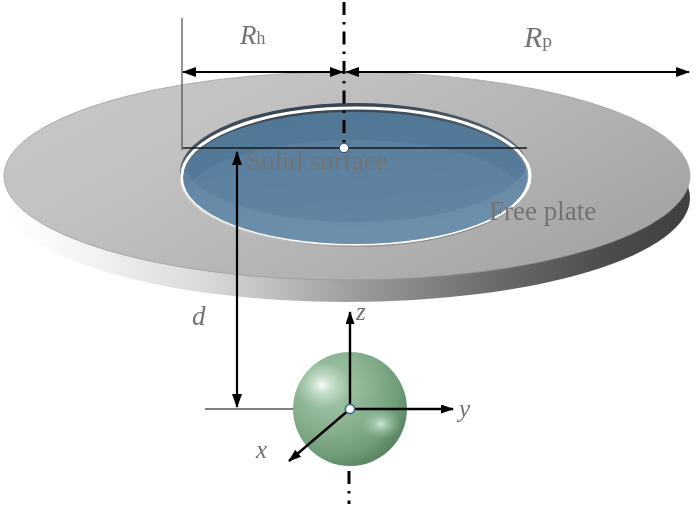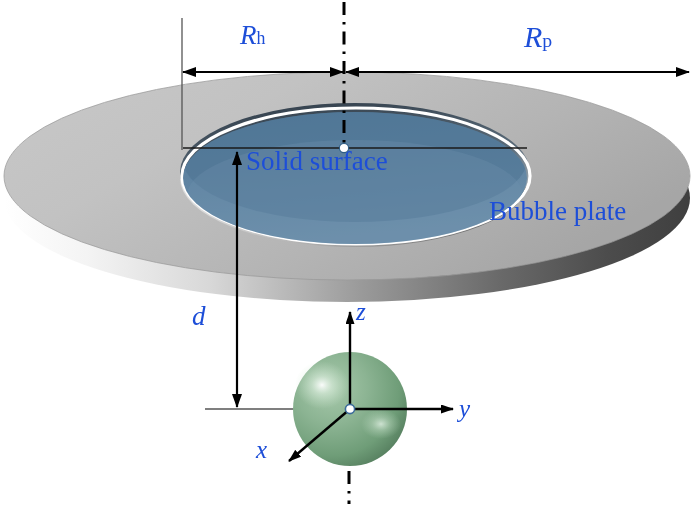--- a/index.html
+++ b/index.html
@@ -1,20 +1,20 @@
 <!DOCTYPE html>
 <html><head>
 <meta charset="utf-8">
 <style>
   html,body{margin:0;padding:0;background:#ffffff;}
   body{width:700px;height:506px;overflow:hidden;
        font-family:"Liberation Serif", serif;}
   #figure{position:relative;width:700px;height:506px;background:#fff;}
   svg#canvas{position:absolute;left:0;top:0;width:700px;height:506px;}
-  .lbl{position:absolute;color:#1d4ed8;font-family:"Liberation Serif", serif;
+  .lbl{position:absolute;color:#737373;font-family:"Liberation Serif", serif;
        white-space:nowrap;line-height:1;}
   .italic{font-style:italic;}
   .sub{font-size:0.66em;font-style:normal;}
   #lbl-Rh{left:240px;top:22px;font-size:27px;}
   #lbl-Rp{left:524px;top:22px;font-size:30px;}
   #lbl-free{left:246px;top:148px;font-size:27px;}
   #lbl-solid{left:489px;top:198px;font-size:27px;}
   #lbl-d{left:192px;top:303px;font-size:27px;}
   #lbl-bubble{left:385px;top:460px;font-size:27px;}
   #lbl-x{left:256px;top:437px;font-size:25px;}
@@ -162,21 +162,21 @@
       <circle cx="350" cy="409" r="4.6" fill="#ffffff" stroke="#3d6c9a" stroke-width="1.6"></circle>
     </g>
   </svg>
 
   <div class="lbl" id="lbl-Rh"><span class="italic">R</span><span class="sub">h</span></div>
 
   <div class="lbl" id="lbl-Rp"><span class="italic">R</span><span class="sub">p</span></div>
 
   <div class="lbl" id="lbl-free">Solid surface</div>
 
-  <div class="lbl" id="lbl-solid">Bubble plate</div>
+  <div class="lbl" id="lbl-solid">Free plate</div>
 
   <div class="lbl italic" id="lbl-d">d</div>
 
 
   <div class="lbl italic" id="lbl-x">x</div>
   <div class="lbl italic" id="lbl-y">y</div>
   <div class="lbl italic" id="lbl-z">z</div>
 
 </div>
 

